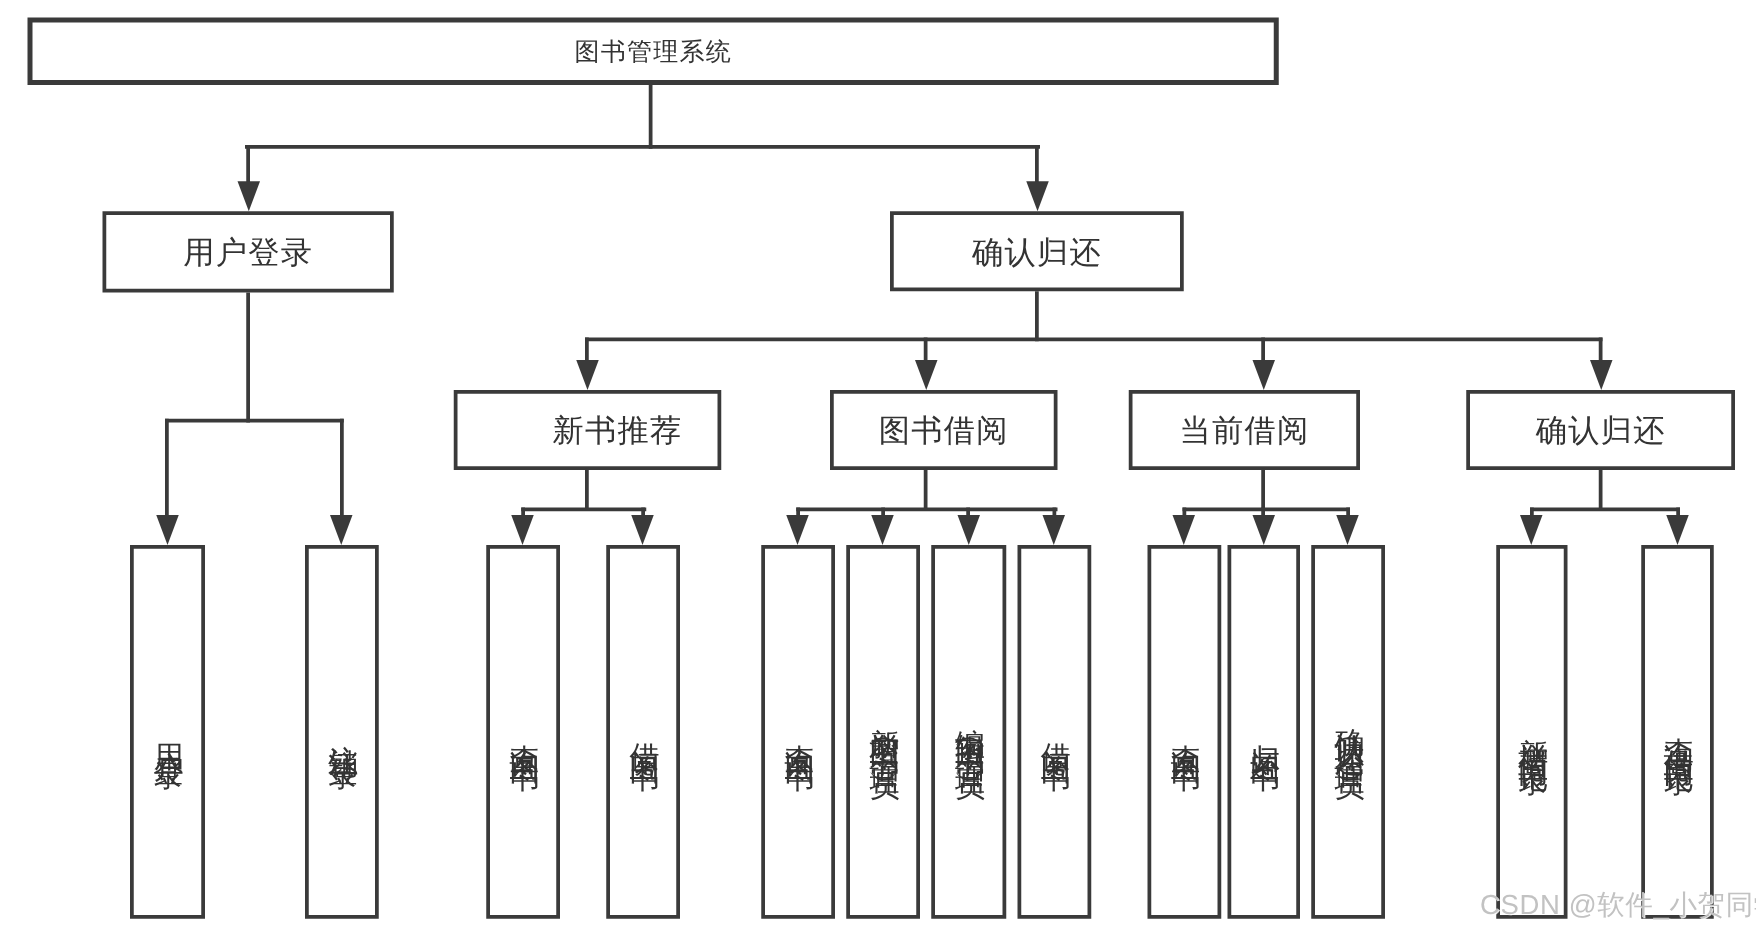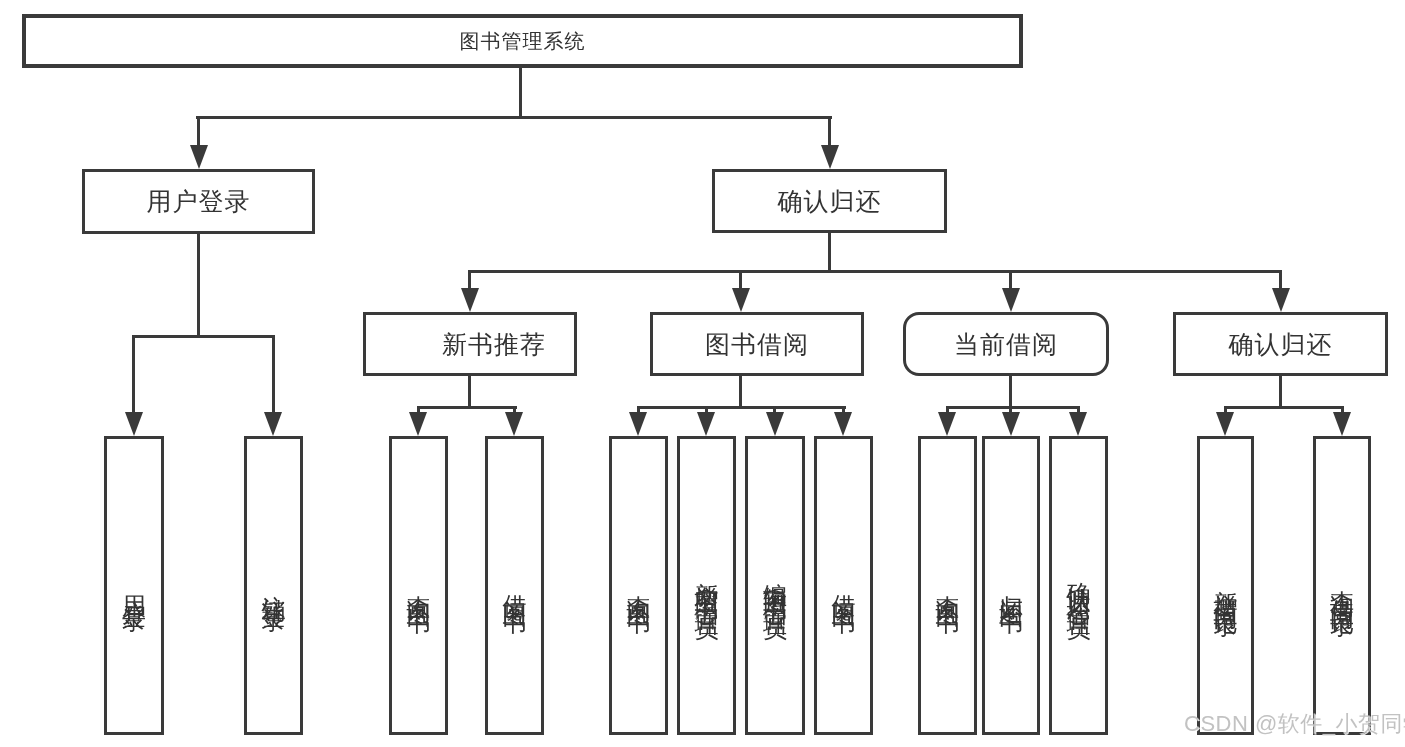--- a/index.html
+++ b/index.html
@@ -90,22 +90,22 @@
   <div class="vline" style="left:468px;  top:270px; height:22px;"></div>
   <div class="vline" style="left:739px;  top:270px; height:22px;"></div>
   <div class="vline" style="left:1009px; top:270px; height:22px;"></div>
   <div class="vline" style="left:1279px; top:270px; height:22px;"></div>
   <div class="arrow" style="left:461px;  top:288px;"></div>
   <div class="arrow" style="left:732px;  top:288px;"></div>
   <div class="arrow" style="left:1002px; top:288px;"></div>
   <div class="arrow" style="left:1272px; top:288px;"></div>
 
   <div class="box hnode" style="left:363px;  top:312px; width:214px; height:64px;padding-left:48px;">新书推荐</div>
-  <div class="box hnode" style="left:650px;  top:312px; width:214px; height:64px;">图书借阅</div>
-  <div class="box hnode" style="left:903px;  top:312px; width:206px; height:64px;border-radius:16px;">当前借阅</div>
+  <div class="box hnode" style="left:664px;  top:312px; width:182px; height:64px;">图书借阅</div>
+  <div class="box hnode" style="left:903px;  top:312px; width:185px; height:64px;">当前借阅</div>
   <div class="box hnode" style="left:1173px; top:312px; width:215px; height:64px;">确认归还</div>
 
   <div class="vline" style="left:468px; top:375px; height:33px;"></div>
   <div class="hline" style="left:417px; top:406px; width:100px;"></div>
   <div class="vline" style="left:417px; top:406px; height:12px;"></div>
   <div class="vline" style="left:513px; top:406px; height:12px;"></div>
   <div class="arrow" style="left:409px; top:412px;"></div>
   <div class="arrow" style="left:505px; top:412px;"></div>
 
   <div class="vline" style="left:739px; top:375px; height:33px;"></div>

